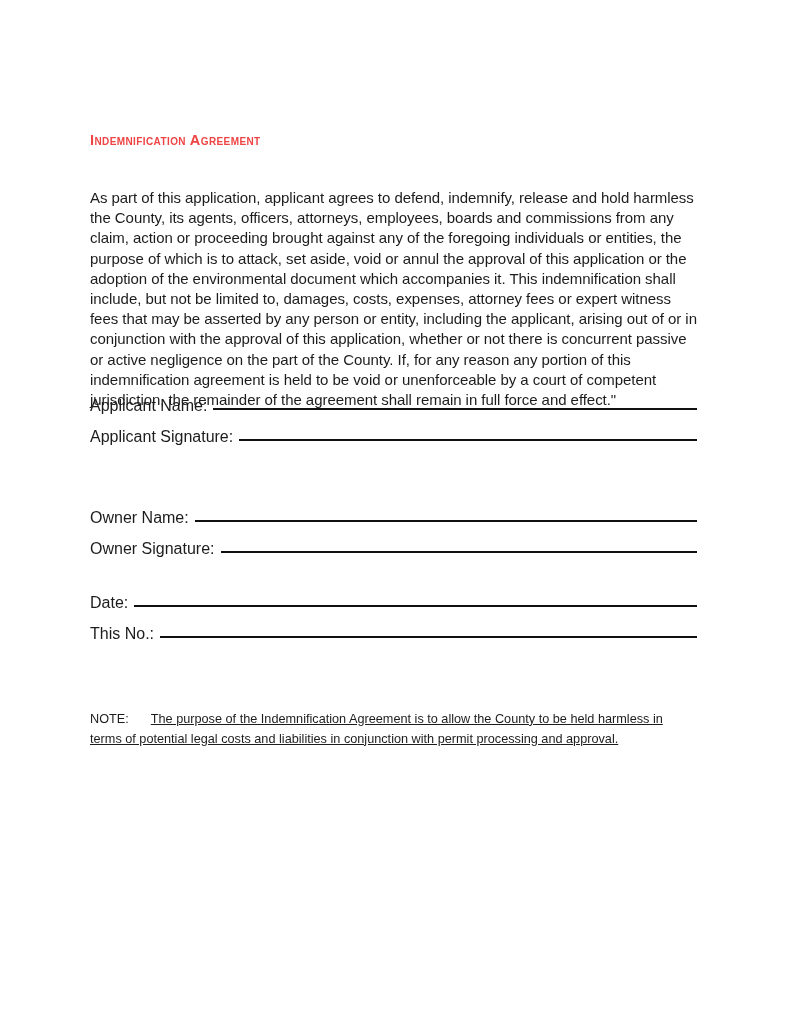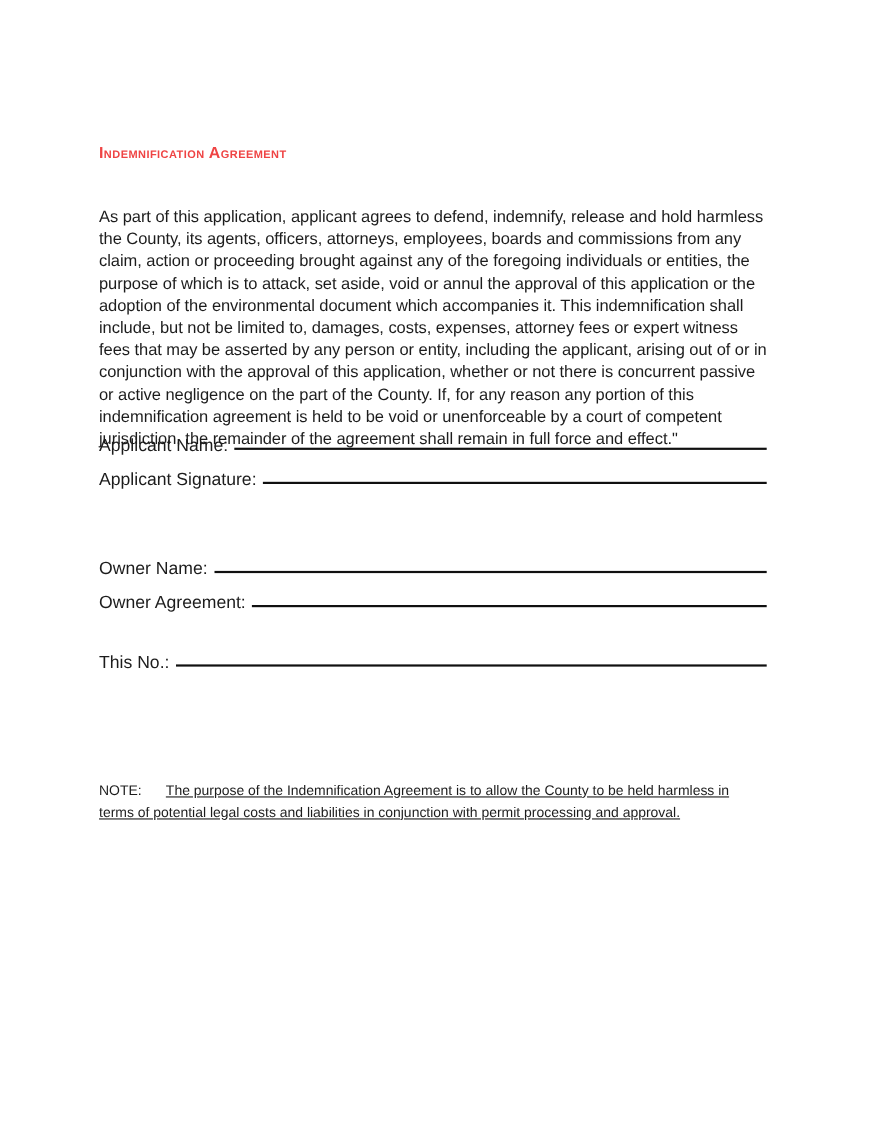--- a/index.html
+++ b/index.html
@@ -135,26 +135,30 @@
         <span class="field-rule"></span>
       </div>
     </div>
 
     <div class="field-group group-owner">
       <div class="form-field">
         <span class="field-label">Owner Name:</span>
         <span class="field-rule"></span>
       </div>
       <div class="form-field">
-        <span class="field-label">Owner Agreement:</span>
+        <span class="field-label">Owner Signature:</span>
         <span class="field-rule"></span>
       </div>
     </div>
 
     <div class="field-group group-filing">
+      <div class="form-field">
+        <span class="field-label">Date:</span>
+        <span class="field-rule"></span>
+      </div>
       <div class="form-field">
         <span class="field-label">This No.:</span>
         <span class="field-rule"></span>
       </div>
     </div>
 
     <p class="note-block">
       <span class="note-label">NOTE:</span><span class="note-gap"></span><span class="note-text">The purpose of the Indemnification Agreement is to allow the County to be held harmless in terms of potential legal costs and liabilities in conjunction with permit processing and approval.</span>
     </p>
 

